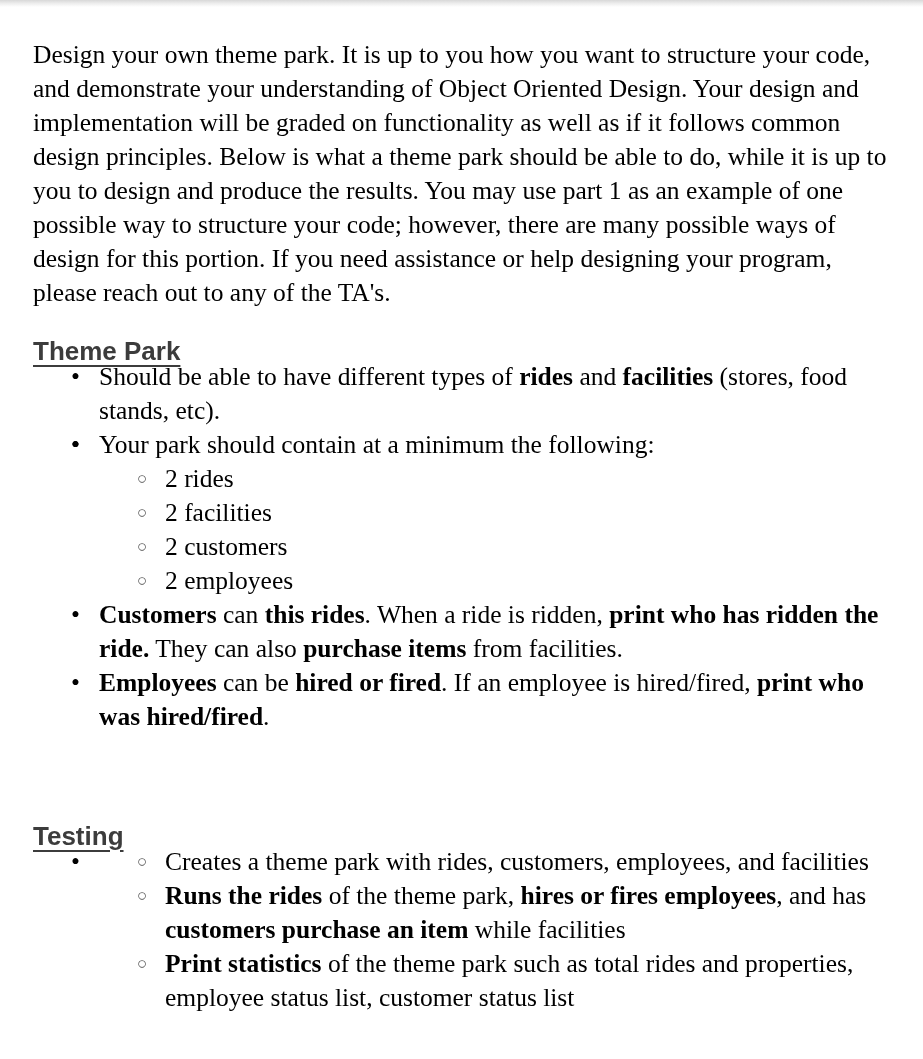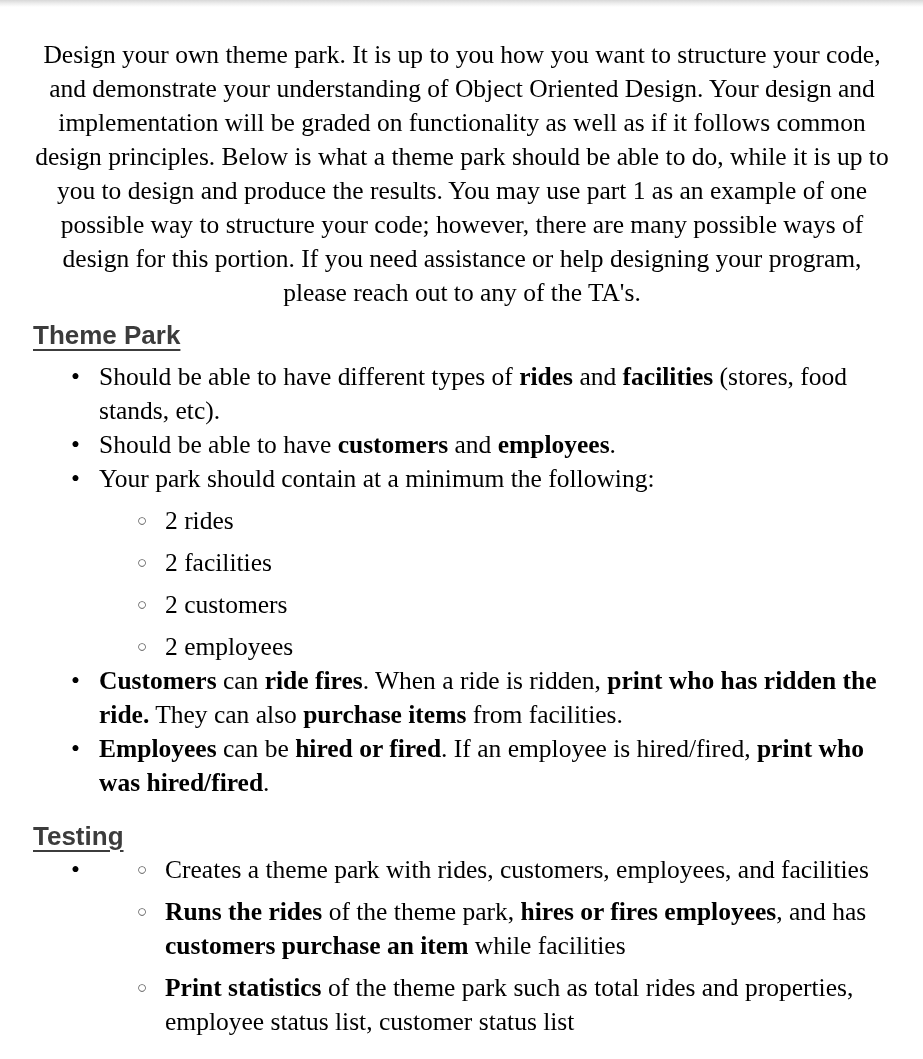--- a/index.html
+++ b/index.html
@@ -29,35 +29,35 @@
     position: relative;
     padding: 0;
   }
   .intro {
     position: absolute;
     left: 33px;
     top: 12px;
     width: 858px;
     font-size: 25.5px;
     line-height: 34px;
-    text-align: center;
+    text-align: left;
   }
   .section-heading {
     position: absolute;
     left: 33px;
     font-family: "Liberation Sans", "DejaVu Sans", sans-serif;
     font-size: 26px;
     line-height: 30px;
     color: #3c3c3c;
     text-decoration: underline;
     text-underline-offset: 5px;
     text-decoration-thickness: 2px;
     white-space: nowrap;
   }
-  #heading-theme-park { top: 298px; }
+  #heading-theme-park { top: 314px; }
   #heading-testing    { top: 799px; }
 
   .bullet-list {
     position: absolute;
     margin: 0;
     padding: 0;
     list-style: none;
   }
   #list-theme-park { left: 0; top: 360px; width: 900px; }
   #list-testing    { left: 0; top: 845px; width: 900px; }
@@ -99,21 +99,20 @@
     left: 38px;
     top: 0;
     width: 18px;
     font-size: 17px;
     line-height: 34px;
     color: #5a5a5a;
   }
   .sub-item > .body {
     display: block;
     width: 740px;
-    margin-top: 8px;
   }
   
   .bullet-item .sub-list { margin-left: 0; }
 
   b, strong { font-weight: bold; }
 </style>
 </head>
 <body>
 
 <div class="scan-top-shadow"></div>
@@ -124,21 +123,20 @@
 
   <h2 class="section-heading" id="heading-theme-park">Theme Park</h2>
 
   <ul class="bullet-list" id="list-theme-park">
       <li class="bullet-item">
         <span class="marker">•</span>
         <span class="body"><span>Should be able to have different types of </span><b>rides</b><span> and </span><b>facilities</b><span> (stores, food stands, etc).</span></span>
       </li>
       <li class="bullet-item">
         <span class="marker">•</span>
-        <span class="body"><span>Should be able to have </span><b>customers</b><span> and </span><b>employees</b><span>.</span></span>
       </li>
       <li class="bullet-item">
         <span class="marker">•</span>
         <span class="body"><span>Your park should contain at a minimum the following:</span></span>
         <ul class="sub-list">
           <li class="sub-item">
             <span class="marker">○</span>
             <span class="body"><span>2 rides</span></span>
           </li>
           <li class="sub-item">
@@ -150,21 +148,21 @@
             <span class="body"><span>2 customers</span></span>
           </li>
           <li class="sub-item">
             <span class="marker">○</span>
             <span class="body"><span>2 employees</span></span>
           </li>
         </ul>
       </li>
       <li class="bullet-item">
         <span class="marker">•</span>
-        <span class="body"><b>Customers</b><span> can </span><b>ride fires</b><span>. When a ride is ridden, </span><b>print who has ridden the ride.</b><span> They can also </span><b>purchase items</b><span> from facilities.</span></span>
+        <span class="body"><b>Customers</b><span> can </span><b>this rides</b><span>. When a ride is ridden, </span><b>print who has ridden the ride.</b><span> They can also </span><b>purchase items</b><span> from facilities.</span></span>
       </li>
       <li class="bullet-item">
         <span class="marker">•</span>
         <span class="body"><b>Employees</b><span> can be </span><b>hired or fired</b><span>. If an employee is hired/fired, </span><b>print who was hired/fired</b><span>.</span></span>
       </li>
     </ul>
 
   <h2 class="section-heading" id="heading-testing">Testing</h2>
 
   <ul class="bullet-list" id="list-testing">

